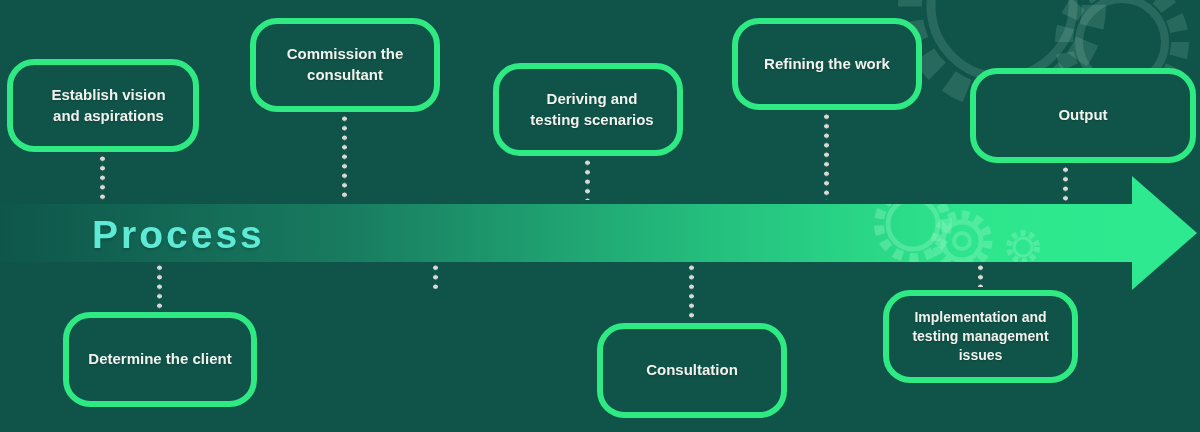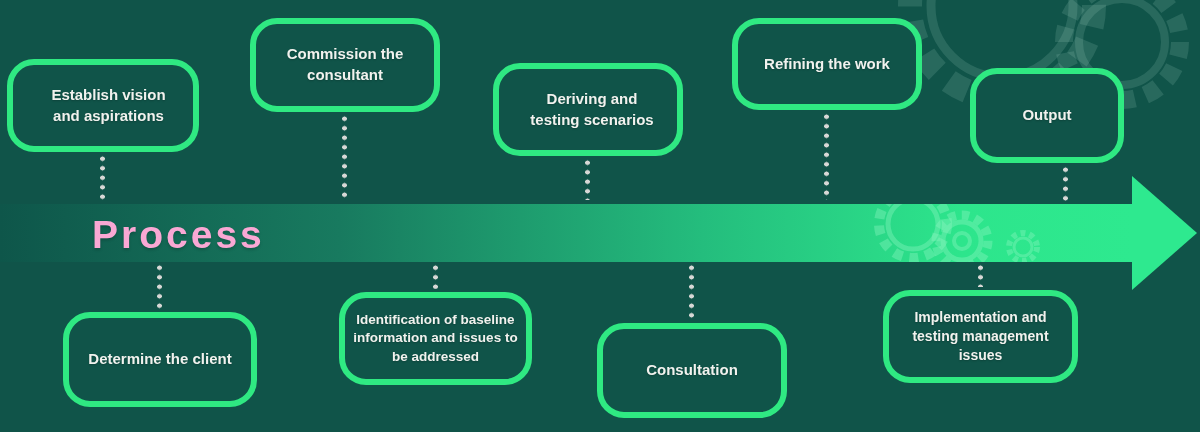--- a/index.html
+++ b/index.html
@@ -9,21 +9,21 @@
     background:#105449;
     overflow:hidden;
     font-family:"Liberation Sans", sans-serif;
   }
   svg.layer{position:absolute;left:0;top:0;}
   .decor-layer{z-index:0;}
   .arrow-layer{z-index:1;}
   .process-title{
     position:absolute;left:92px;top:213px;z-index:2;
     font-size:39px;font-weight:bold;letter-spacing:3px;
-    color:#f9a8d4;
+    color:#5eead4;
     text-shadow:0 2px 3px rgba(0,0,0,0.18);
   }
   .connector{
     position:absolute;z-index:2;width:5px;
     background-image:radial-gradient(circle, #d8d8d6 2.1px, rgba(216,216,214,0) 2.6px);
     background-size:5px 9.5px;
     background-repeat:repeat-y;
     background-position:center top;
   }
   .box{
@@ -41,21 +41,21 @@
   .box span{white-space:pre-line;text-shadow:0 1px 2px rgba(0,0,0,0.22);}
   
   .b0{left:7px;   top:59px;  width:192px;height:93px;padding-left:11px;}
   .b1{left:63px;  top:312px; width:194px;height:95px;}
   .b2{left:250px; top:18px;  width:190px;height:94px;}
   .b3{left:339px; top:292px; width:193px;height:93px;font-size:13.5px;}
   .b4{left:493px; top:63px;  width:190px;height:93px;padding-left:8px;}
   .b5{left:597px; top:323px; width:190px;height:95px;}
   .b6{left:732px; top:18px;  width:190px;height:92px;}
   .b7{left:883px; top:290px; width:195px;height:93px;font-size:14px;}
-  .b8{left:970px; top:68px;  width:154px;height:95px;}
+  .b8{left:970px; top:68px;  width:226px;height:95px;}
   
   .c0{left:100px; top:154px;height:46px;}
   .c1{left:157px; top:263px;height:46px;}
   .c2{left:342px; top:114px;height:86px;}
   .c3{left:433px; top:263px;height:26px;}
   .c4{left:585px; top:158px;height:42px;}
   .c5{left:689px; top:263px;height:57px;}
   .c6{left:824px; top:112px;height:88px;}
   .c7{left:978px; top:263px;height:24px;}
   .c8{left:1063px;top:165px;height:36px;}
@@ -126,25 +126,20 @@
     <span>Establish vision
 and aspirations</span>
   </div>
   <div class="box b1">
     <span>Determine the client</span>
   </div>
   <div class="box b2">
     <span>Commission the
 consultant</span>
   </div>
-  <div class="box b3">
-    <span>Identification of baseline
-information and issues to
-be addressed</span>
-  </div>
   <div class="box b4">
     <span>Deriving and
 testing scenarios</span>
   </div>
   <div class="box b5">
     <span>Consultation</span>
   </div>
   <div class="box b6">
     <span>Refining the work</span>
   </div>

